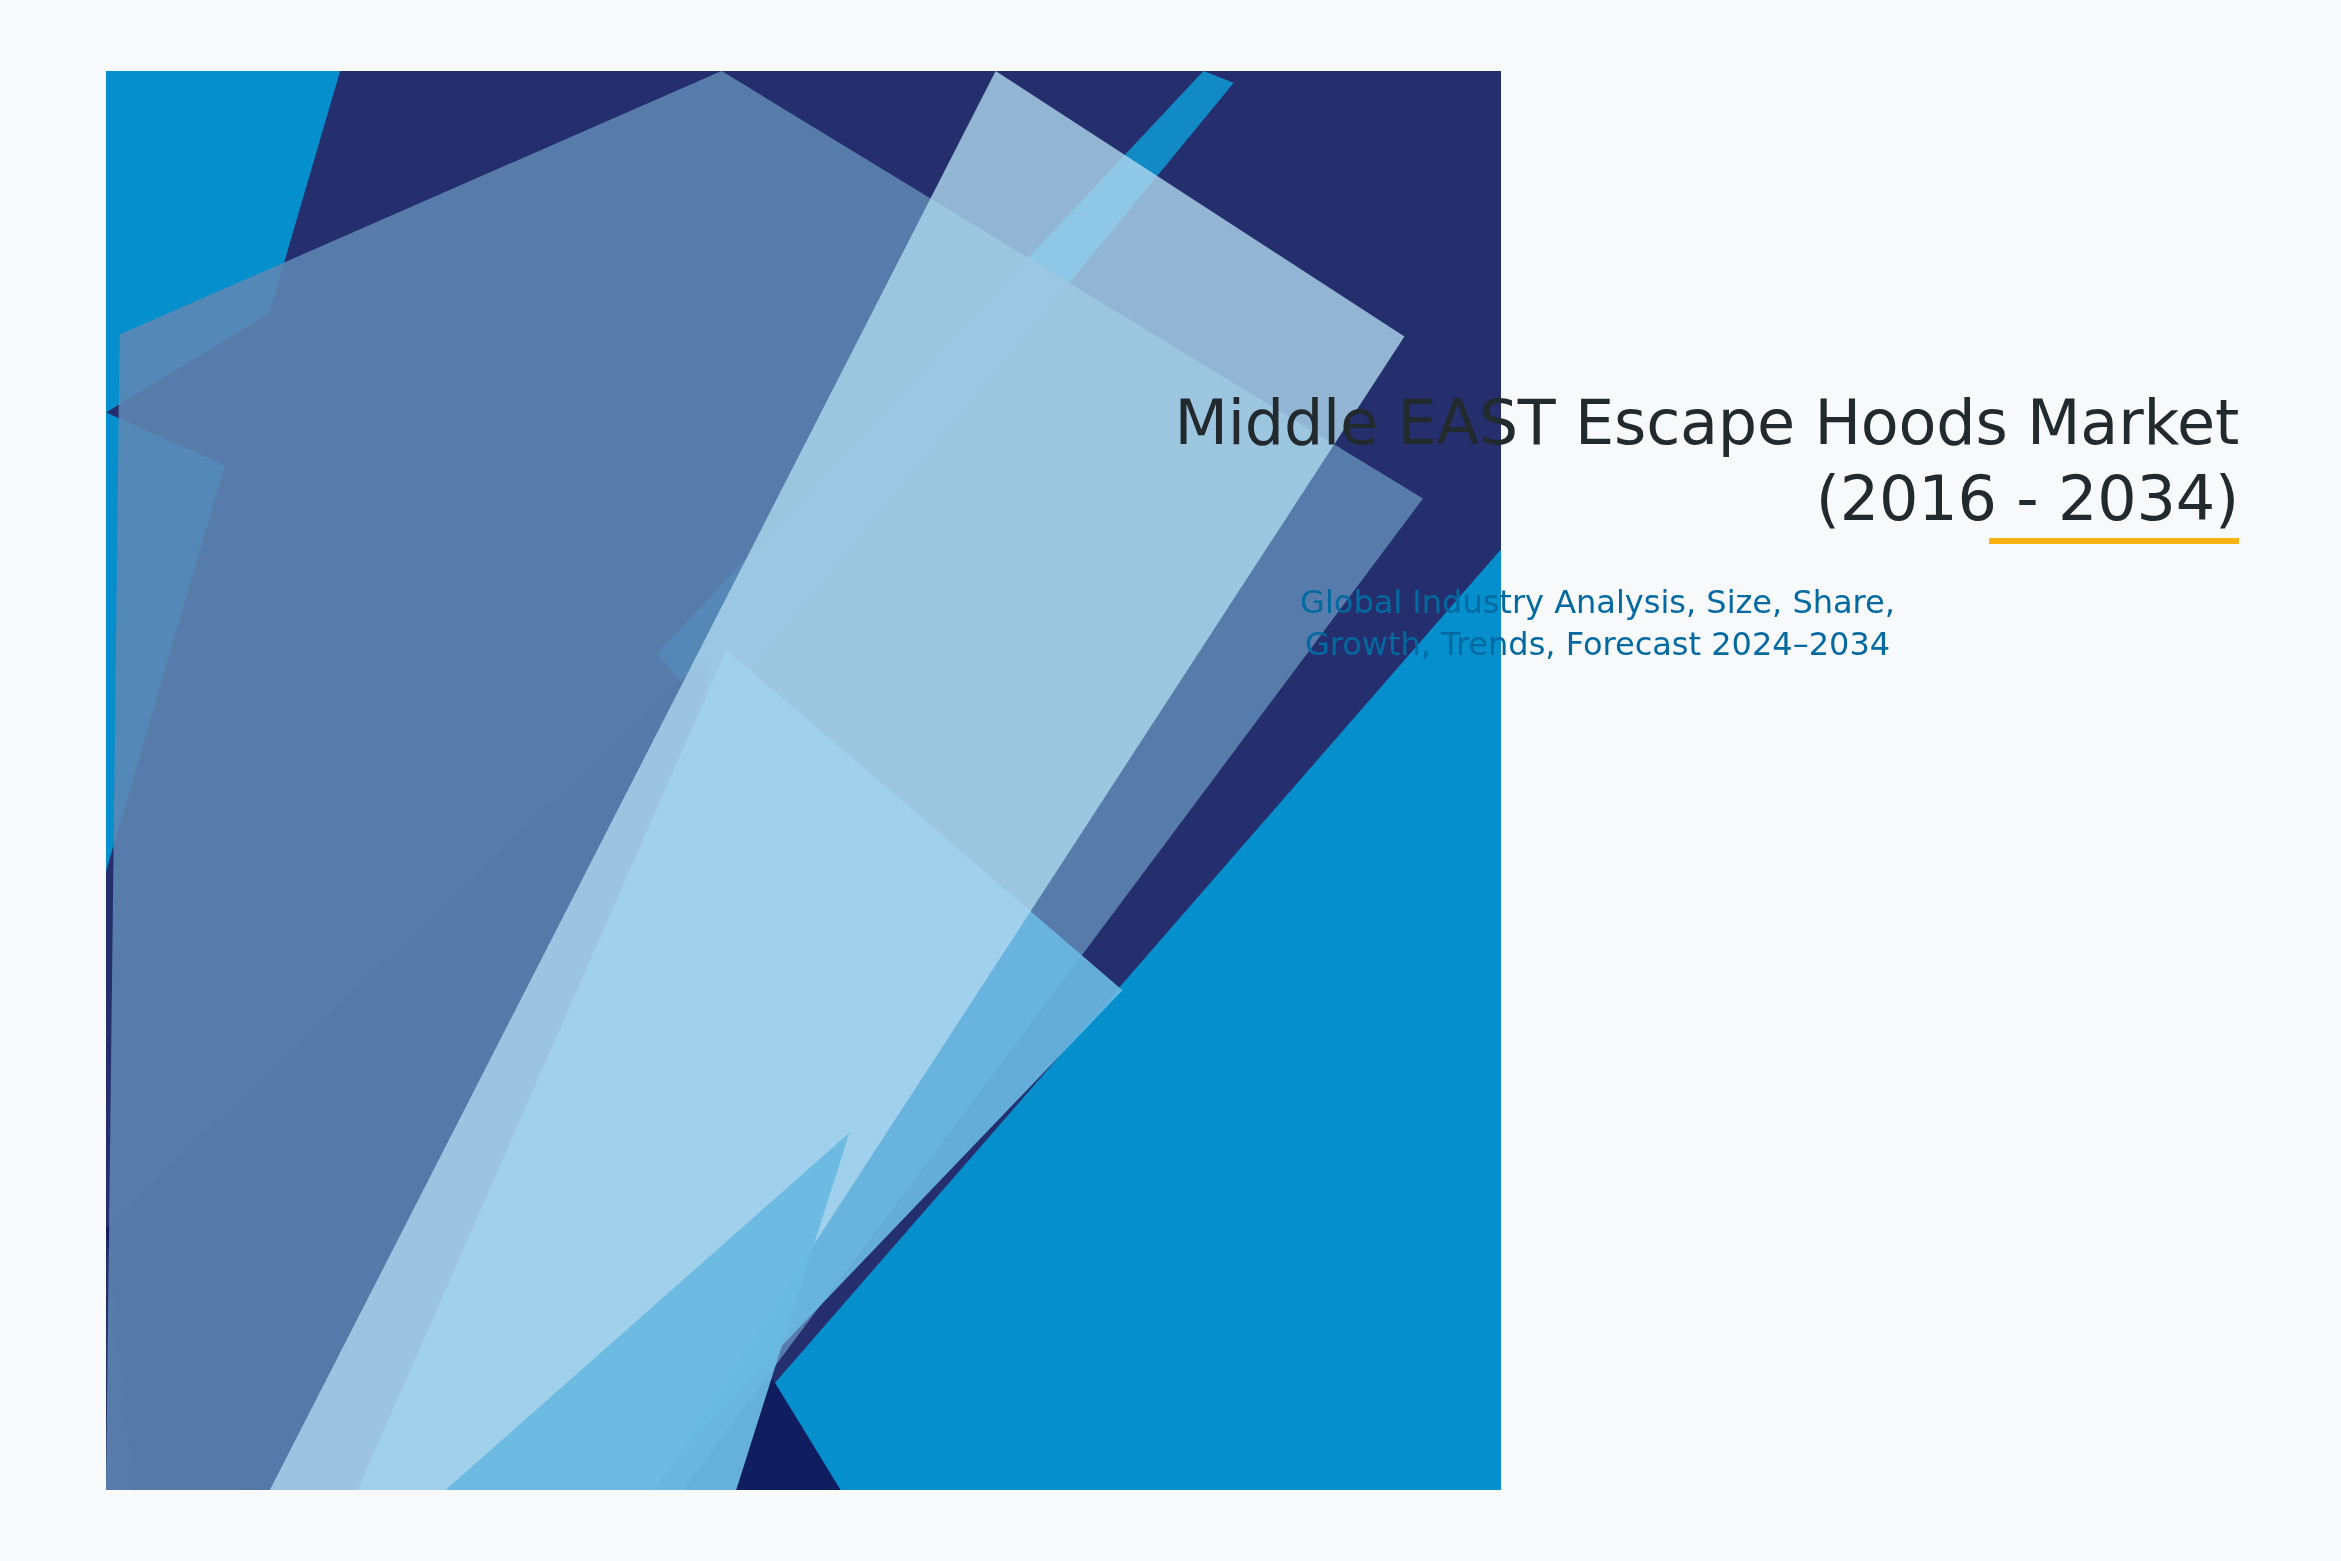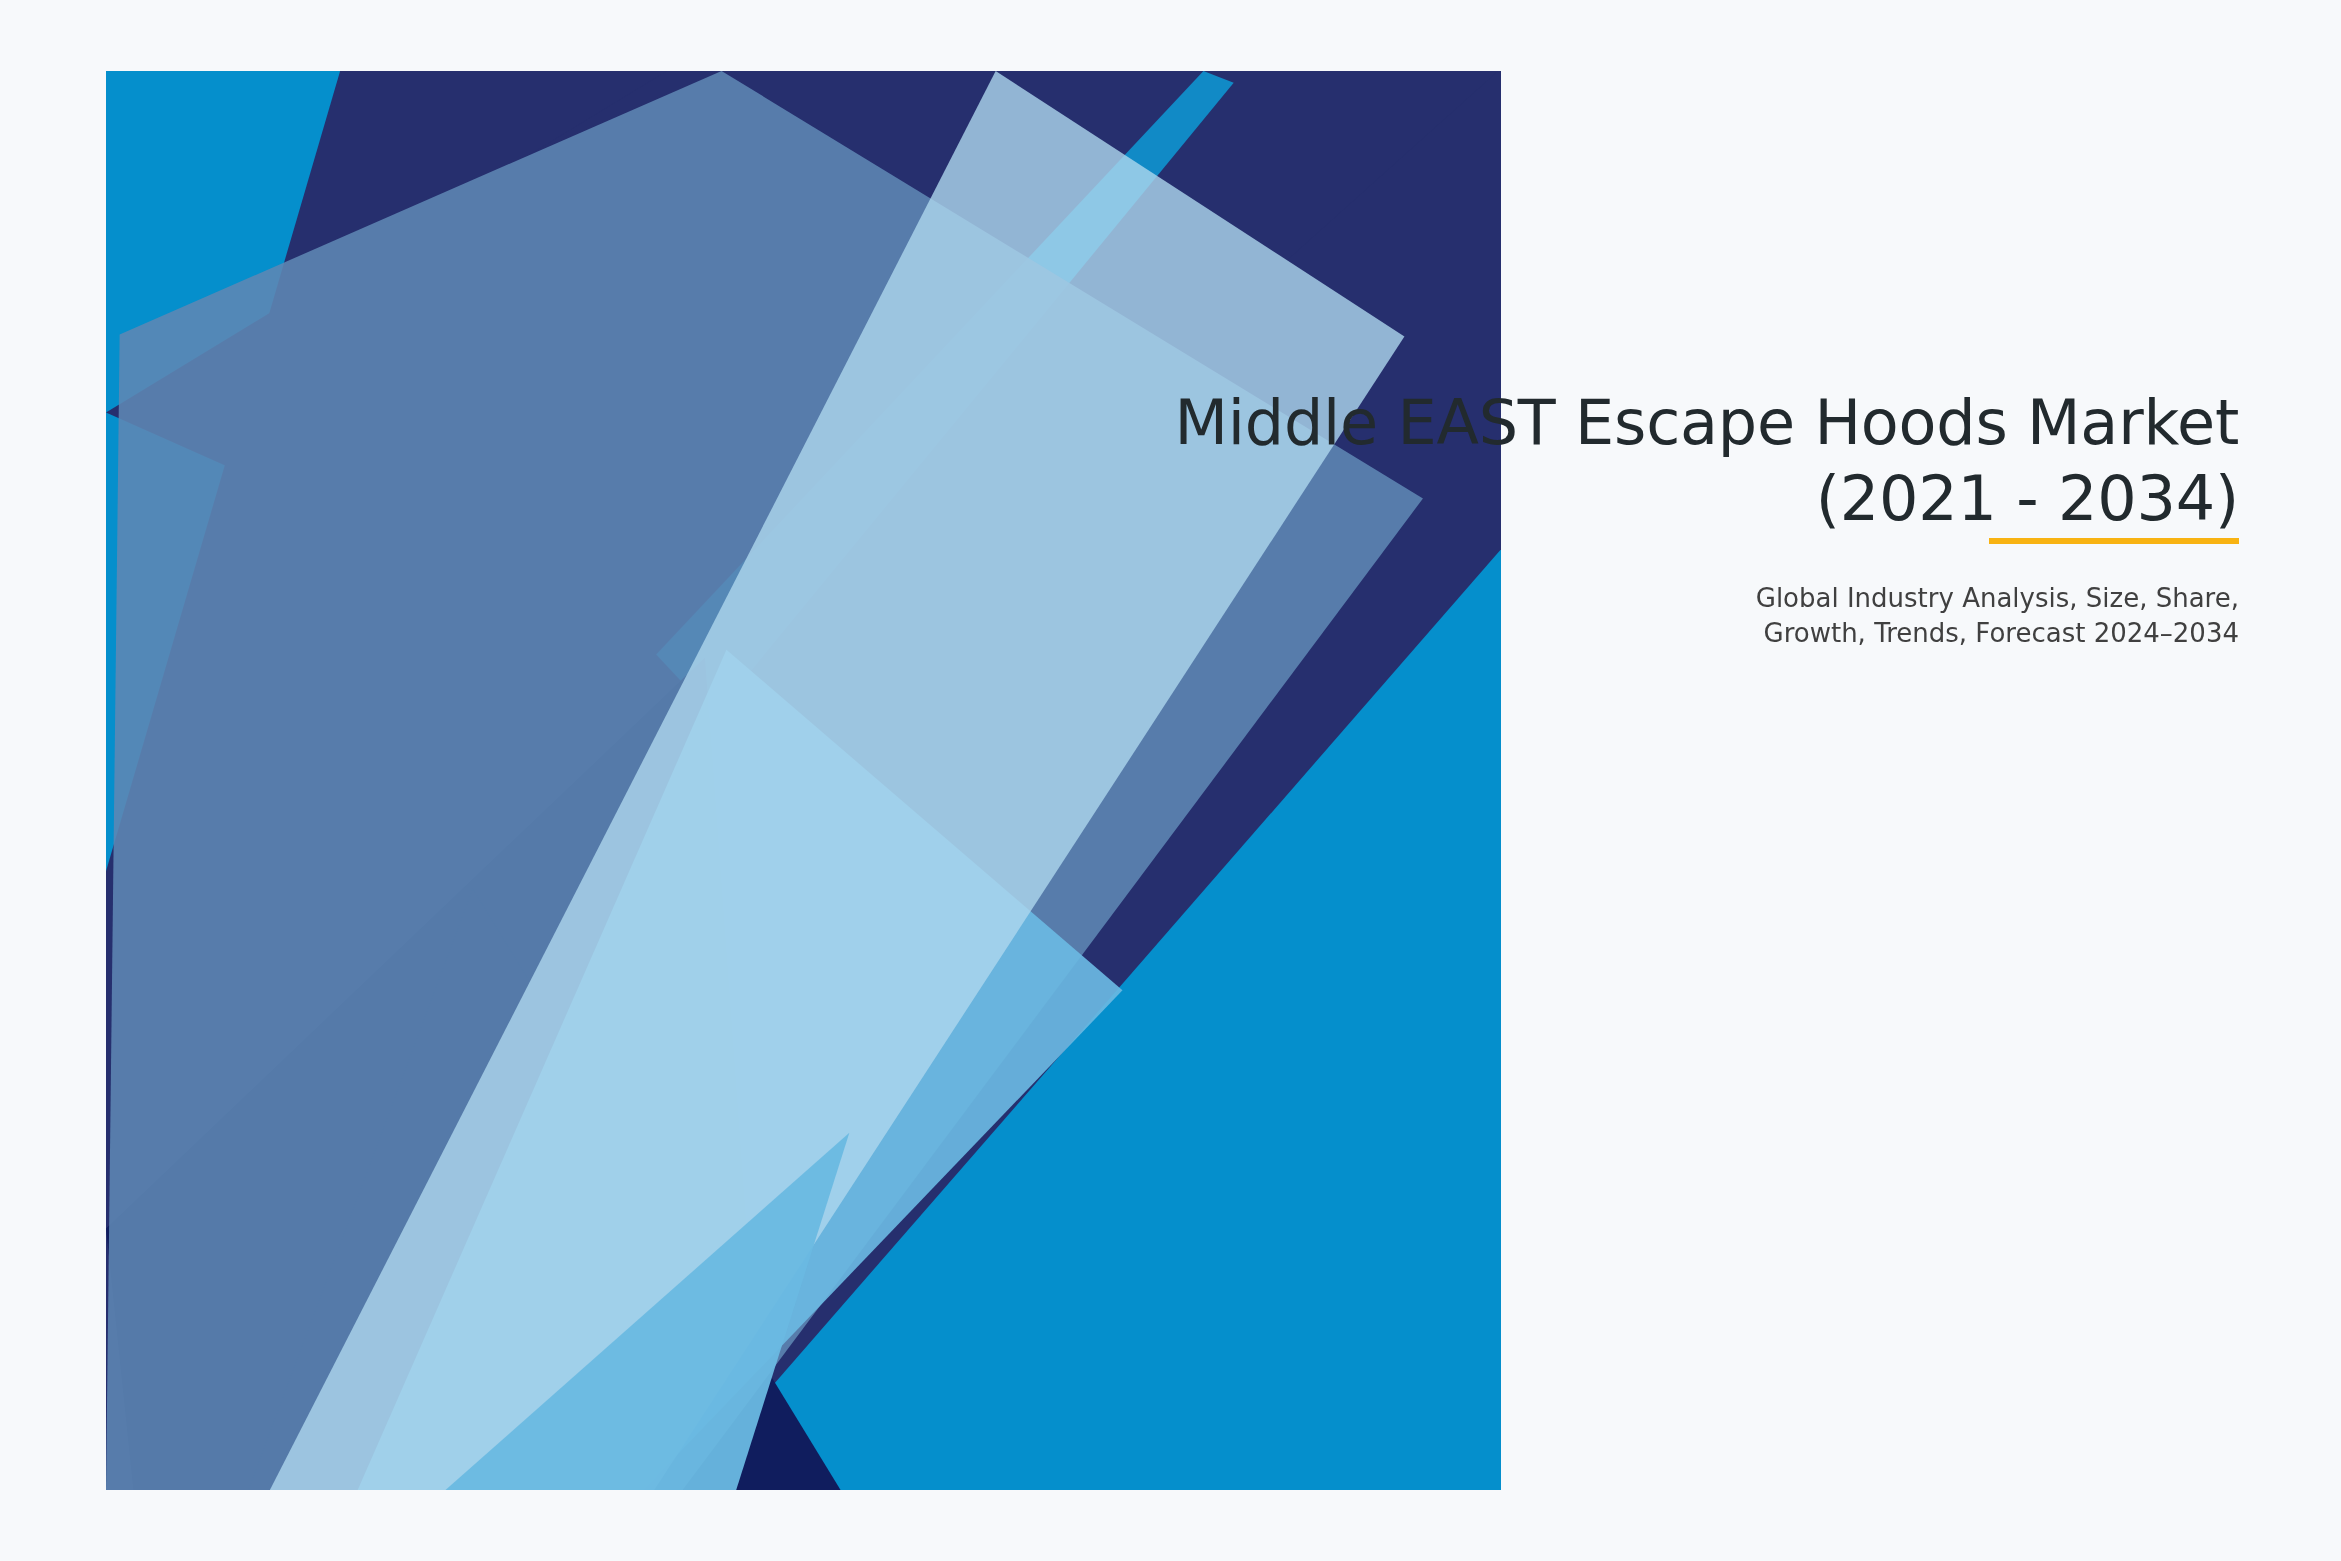--- a/index.html
+++ b/index.html
@@ -74,24 +74,24 @@
     height: 5.9px;
     background: #f8b312;
     z-index: 1;
   }
 
   .report-subtitle {
     margin: 0;
     margin-top: 45px;
     font-family: "DejaVu Sans", "Liberation Sans", sans-serif;
     font-weight: 400;
-    font-size: 26px;
+    font-size: 32px;
     line-height: 1.32;
-    color: #404040;
-    text-align: right;
+    color: #0369a1;
+    text-align: center;
     white-space: pre-line;
   }
 </style>
 </head>
 <body>
 
 <div class="cover">
 
   <div class="artwork">
     <svg viewBox="0 0 2860 2908" preserveAspectRatio="none">
@@ -115,21 +115,21 @@
 
       <polygon fill="#6ab9e2" fill-opacity="0.95" points="1524,2176 1292,2908 696,2908"></polygon>
     </svg>
   </div>
 
   <div class="text-column">
 
     <div class="title-block">
       <span class="title-underline"></span>
       <h1 class="report-title">Middle EAST Escape Hoods Market
-(2021 - 2034)</h1>
+(2016 - 2034)</h1>
     </div>
 
     <p class="report-subtitle">Global Industry Analysis, Size, Share,
 Growth, Trends, Forecast 2024–2034</p>
   </div>
 
 </div>
 
 
 </body></html>

